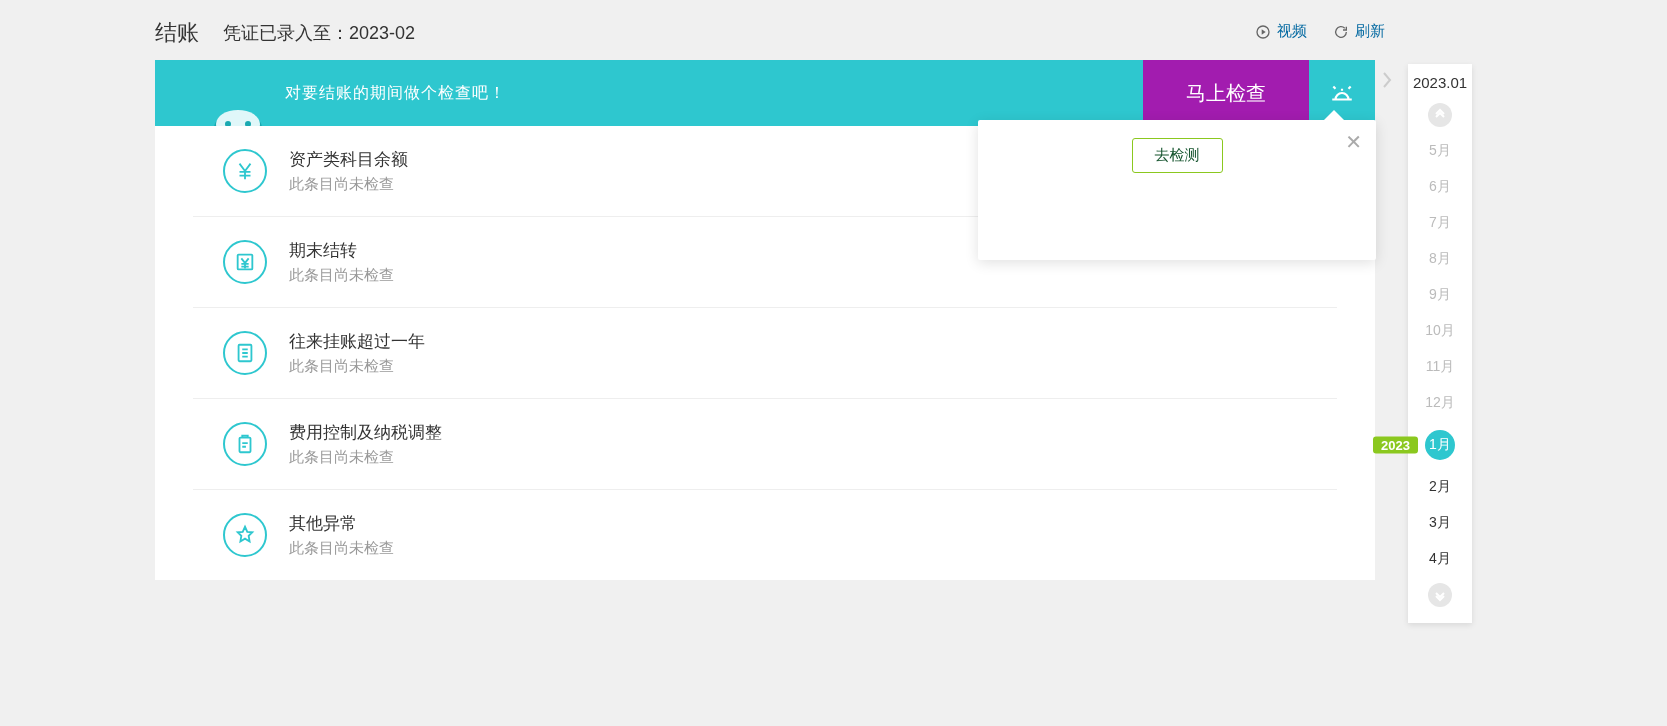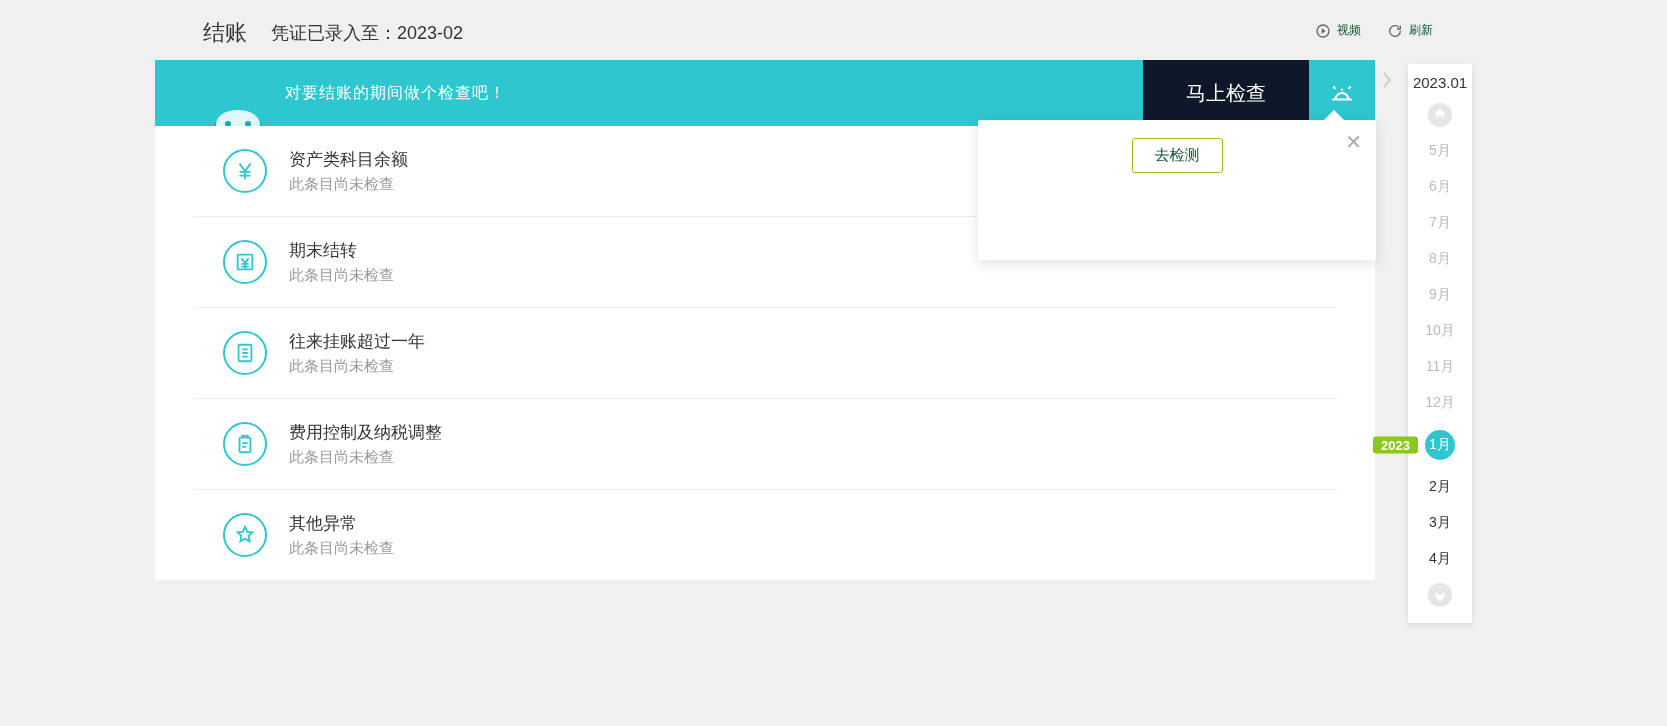--- a/index.html
+++ b/index.html
@@ -1,31 +1,31 @@
 <!DOCTYPE html>
 <html><head>
 <meta charset="utf-8">
 <style>
   *{box-sizing:border-box;margin:0;padding:0;font-family:"Microsoft YaHei","PingFang SC",Arial,sans-serif;}
   body{background:#f0f0f0;color:#333;width:1667px;height:726px;overflow:hidden;position:relative;}
 
   
-  .topbar{position:absolute;left:155px;top:18px;width:1230px;display:flex;align-items:center;margin-left:48px;}
+  .topbar{position:absolute;left:155px;top:18px;width:1230px;display:flex;align-items:center;}
   .topbar .title{font-size:22px;color:#333;font-weight:500;}
   .topbar .subtitle{font-size:18px;color:#333;margin-left:24px;}
   .topbar-right{position:absolute;right:0;top:4px;display:flex;gap:26px;align-items:center;}
-  .top-link{display:flex;align-items:center;gap:6px;font-size:12px;color:#14532d;cursor:pointer;}
+  .top-link{display:flex;align-items:center;gap:6px;font-size:15px;color:#0369a1;cursor:pointer;}
   .top-link svg{width:16px;height:16px;}
 
   
   .card{position:absolute;left:155px;top:60px;width:1220px;background:#fff;}
   .banner{height:66px;background:#2ec7cf;display:flex;align-items:center;padding-left:130px;position:relative;overflow:hidden;}
   .banner .prompt{color:#fff;font-size:16px;letter-spacing:1px;}
   .robot{position:absolute;left:55px;bottom:-12px;}
-  .check-btn{position:absolute;right:66px;top:0;height:66px;width:166px;background:#0f172a;color:#fff;font-size:20px;display:flex;align-items:center;justify-content:center;cursor:pointer;}
+  .check-btn{position:absolute;right:66px;top:0;height:66px;width:166px;background:#a21caf;color:#fff;font-size:20px;display:flex;align-items:center;justify-content:center;cursor:pointer;}
   .alarm{position:absolute;right:20px;top:20px;color:#fff;cursor:pointer;}
 
   .list{padding:0 38px;}
   .item{display:flex;align-items:center;gap:22px;padding:22px 0;border-bottom:1px solid #eee;}
   .item:last-child{border-bottom:none;}
   .iconwrap{width:44px;height:44px;border:2px solid #2ec7cf;border-radius:50%;display:flex;align-items:center;justify-content:center;color:#2ec7cf;flex:none;margin-left:30px;}
   .item-text .t{font-size:17px;color:#333;}
   .item-text .s{font-size:15px;color:#999;margin-top:4px;}
 
   

